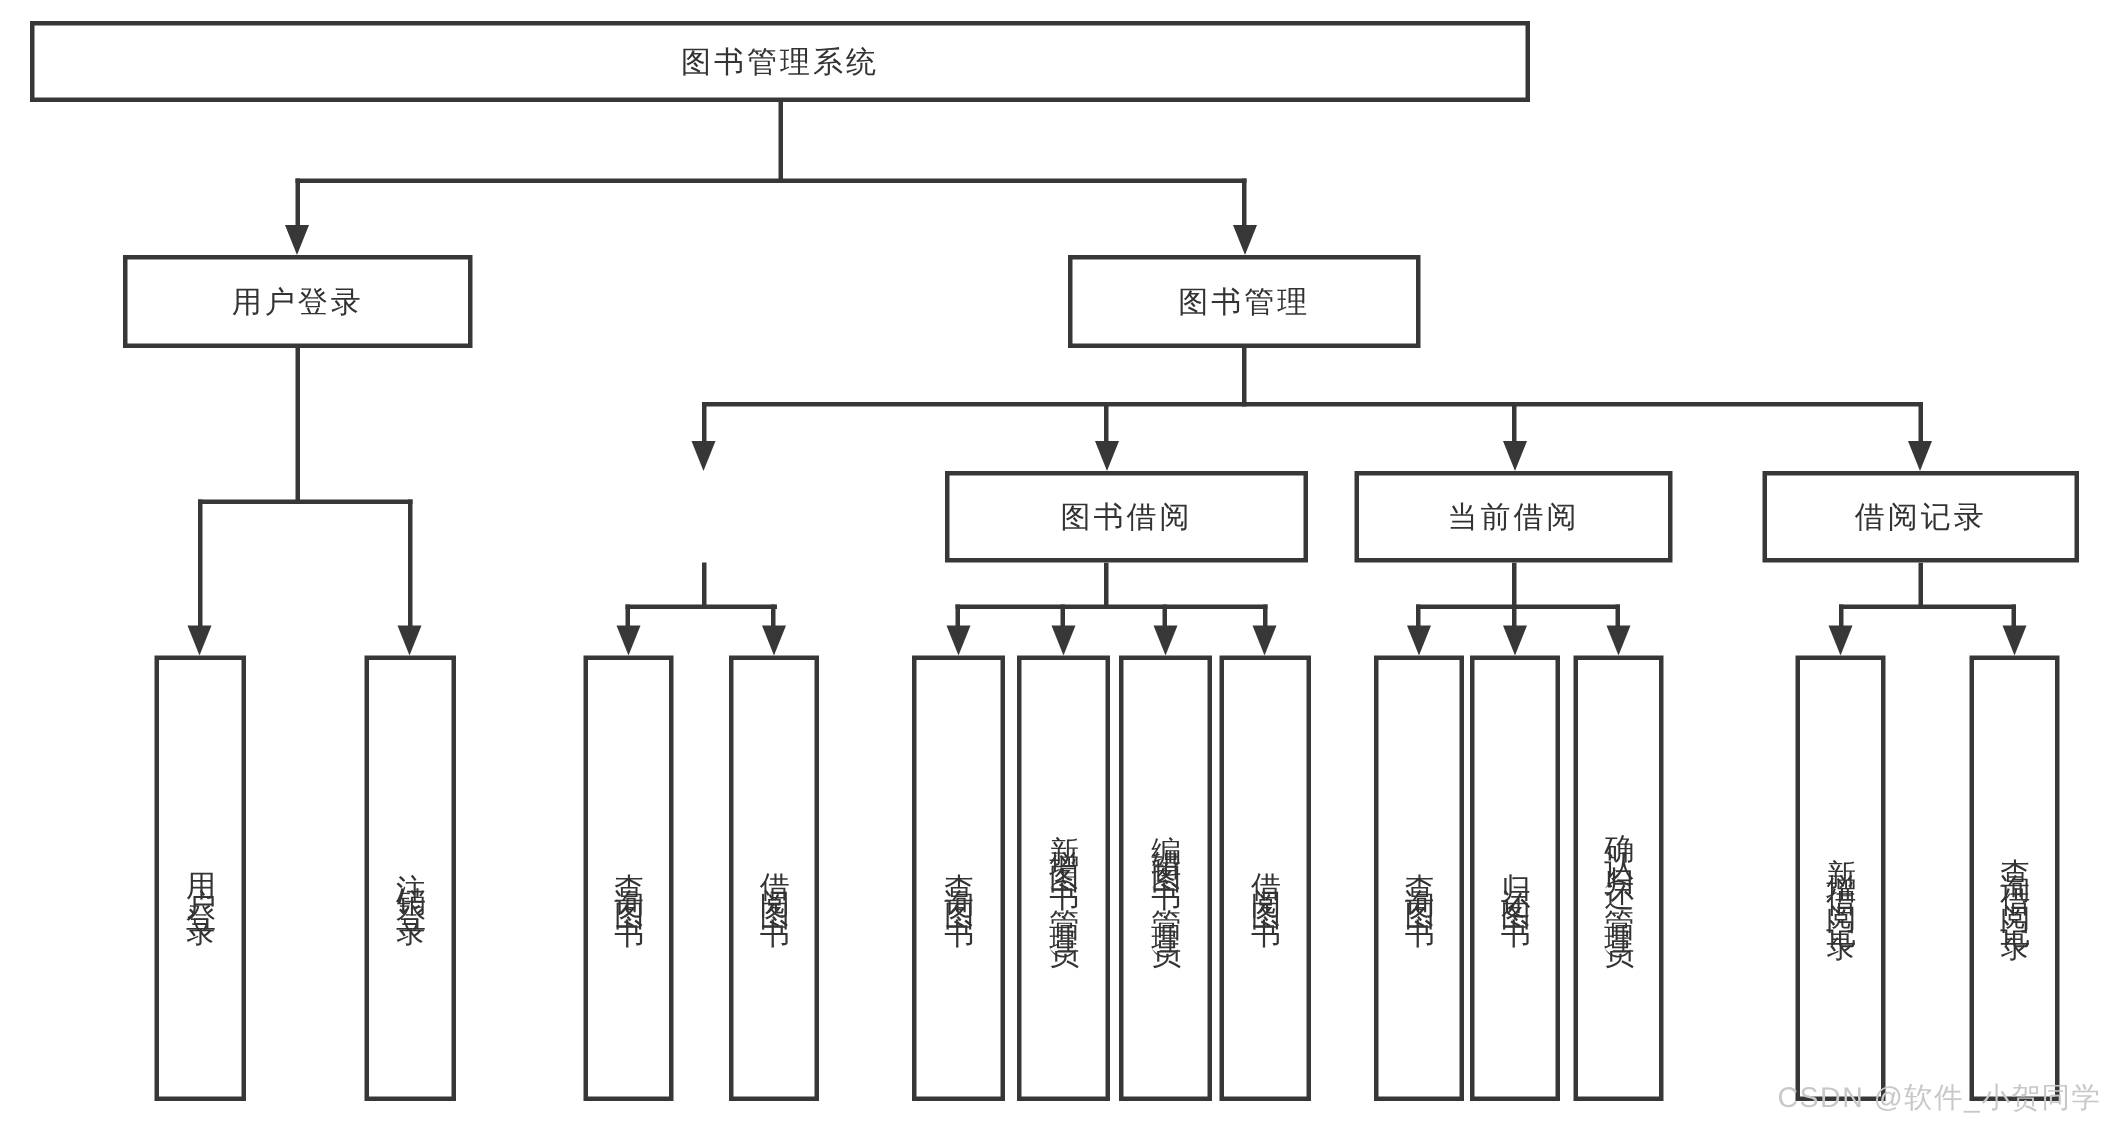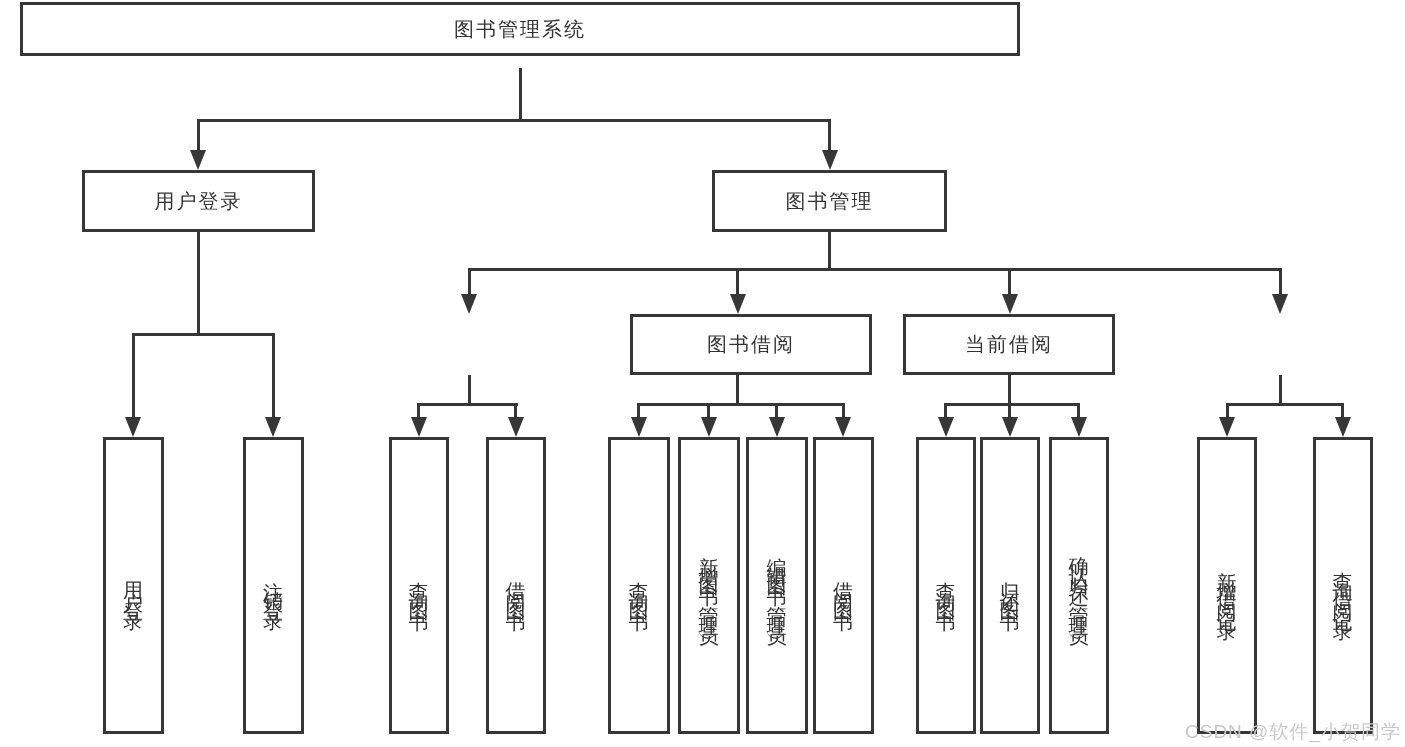--- a/index.html
+++ b/index.html
@@ -91,36 +91,39 @@
   <div class="vl" style="left:1077px;top:403px;height:17px"></div>
   <div class="ar" style="left:1071px;top:417px"></div>
 
   <div class="vl" style="left:1279px;top:375px;height:31px"></div>
   <div class="hl" style="left:1226px;top:403px;width:118px"></div>
   <div class="vl" style="left:1226px;top:403px;height:17px"></div>
   <div class="ar" style="left:1219px;top:417px"></div>
   <div class="vl" style="left:1341px;top:403px;height:17px"></div>
   <div class="ar" style="left:1335px;top:417px"></div>
 
-  <div class="box" style="left:20px;top:2px;width:1000px;height:54px">
+  <div class="box" style="left:20px;top:14px;width:1000px;height:54px">
     <span class="h-label">图书管理系统</span>
   </div>
 
   <div class="box" style="left:82px;top:170px;width:233px;height:62px">
     <span class="h-label">用户登录</span>
   </div>
   <div class="box" style="left:712px;top:170px;width:235px;height:62px">
     <span class="h-label">图书管理</span>
   </div>
 
   <div class="box" style="left:630px;top:314px;width:242px;height:61px">
     <span class="h-label">图书借阅</span>
   </div>
   <div class="box" style="left:903px;top:314px;width:212px;height:61px">
     <span class="h-label">当前借阅</span>
+  </div>
+  <div class="box" style="left:1175px;top:314px;width:211px;height:61px">
+    <span class="h-label">借阅记录</span>
   </div>
 
   <div class="box leaf" style="left:103px;top:437px;width:61px;height:297px">
     <span class="vtext">用户登录</span>
   </div>
   <div class="box leaf" style="left:243px;top:437px;width:61px;height:297px">
     <span class="vtext">注销登录</span>
   </div>
 
   <div class="box leaf" style="left:389px;top:437px;width:60px;height:297px">

